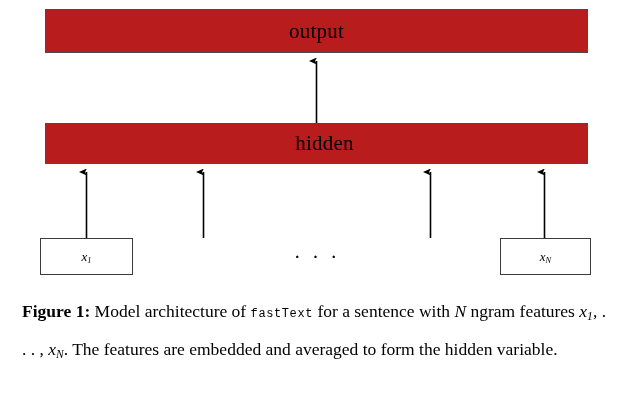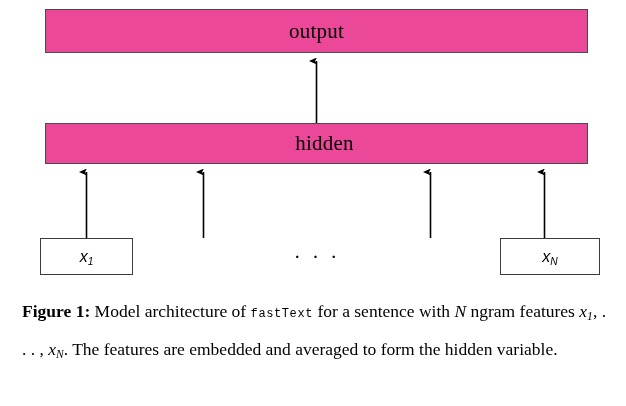--- a/index.html
+++ b/index.html
@@ -30,21 +30,21 @@
     left: 0;
     top: 0;
     width: 626px;
     height: 290px;
   }
 
   .layer-box {
     position: absolute;
     box-sizing: border-box;
     border: 1.6px solid #4a4a4a;
-    background: #ec4899;
+    background: #b91c1c;
     display: flex;
     align-items: center;
     justify-content: center;
   }
   .layer-label {
     font-size: 21px;
     line-height: 1;
     letter-spacing: 0.2px;
   }
 
@@ -67,42 +67,42 @@
     box-sizing: border-box;
     border: 1.4px solid #3c3c3c;
     background: #ffffff;
     display: flex;
     align-items: center;
     justify-content: center;
     height: 37px;
     top: 238px;
   }
   .input-label {
-    font-size: 16px;
-    font-family: Liberation Sans, sans-serif;
+    font-size: 13px;
+    font-family: Liberation Serif, serif;
     font-style: italic;
     line-height: 1;
     white-space: nowrap;
   }
   .input-label sub {
     font-size: 0.64em;
     font-style: italic;
     vertical-align: baseline;
     position: relative;
     top: 0.30em;
     letter-spacing: 0;
   }
   .sub-roman {
     font-style: normal;
   }
 
   #input-box-0 { left: 40px;  width: 93px; }
   #input-box-1 { left: 157px; width: 96px; }
   #input-box-2 { left: 386px; width: 90px; }
-  #input-box-3 { left: 500px; width: 100px; }
+  #input-box-3 { left: 500px; width: 91px; }
 
   #ellipsis {
     position: absolute;
     left: 292px;
     top: 244px;
     width: 50px;
     height: 26px;
     font-size: 21px;
     line-height: 26px;
     text-align: center;

